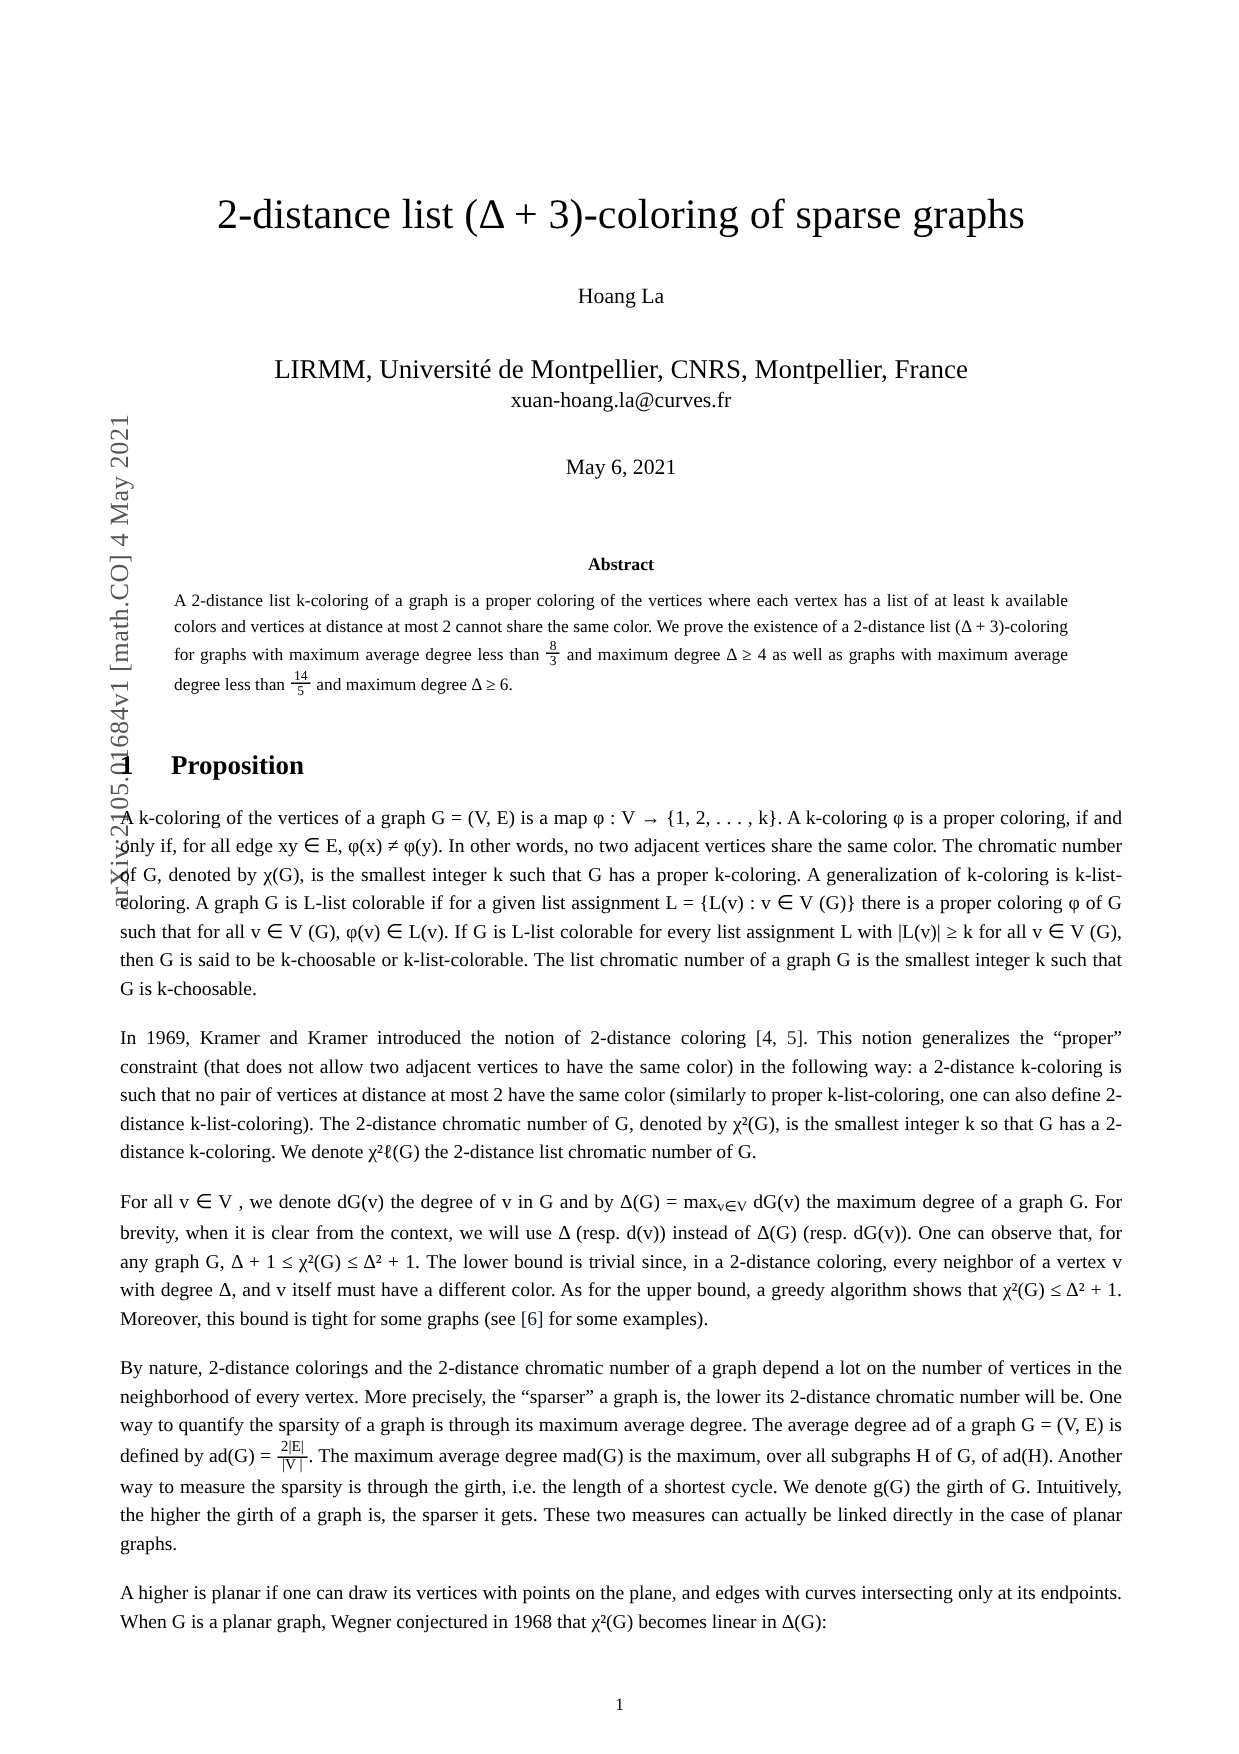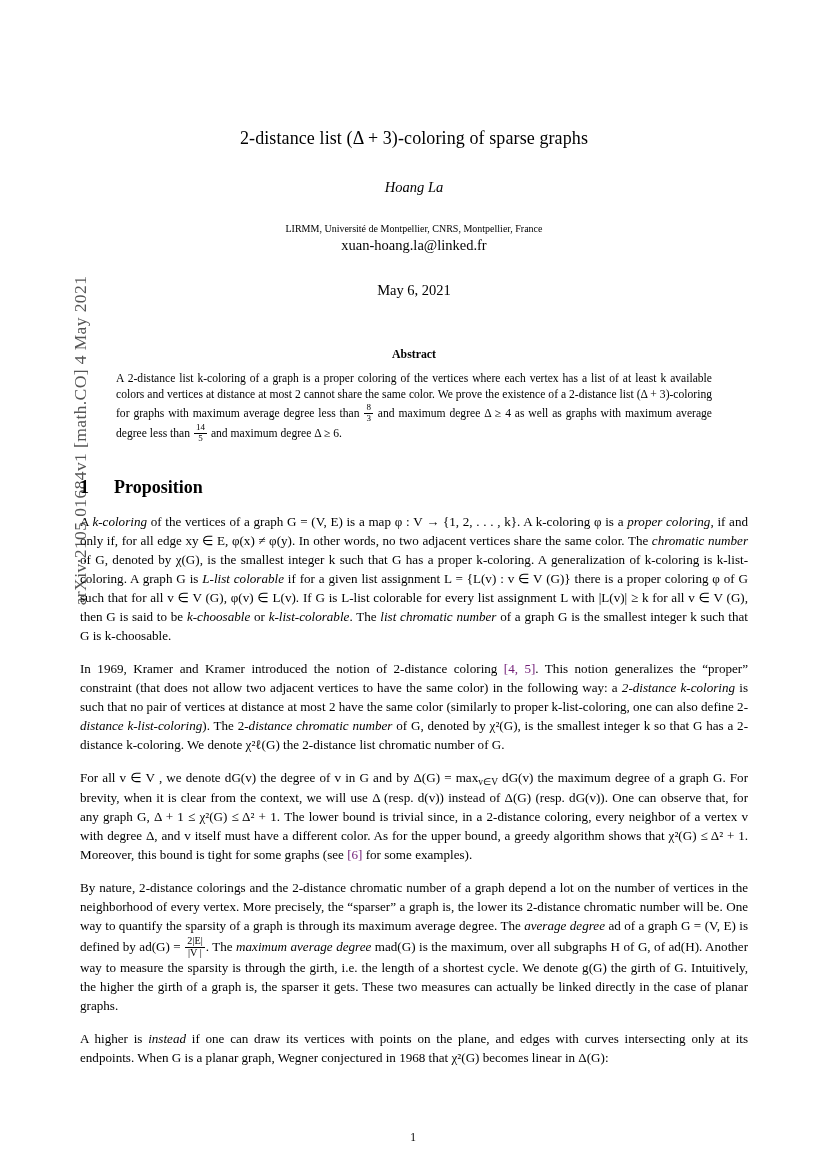--- a/index.html
+++ b/index.html
@@ -36,35 +36,34 @@
     white-space: nowrap;
     text-align: center;
   }
   .content {
     position: absolute;
     left: 80px;
     top: 0;
     width: 668px;
   }
   h1.title {
-    font-size: 18px;
+    font-size: 28px;
     font-weight: normal;
     text-align: center;
     margin: 128px 0 0 0;
     letter-spacing: 0.1px;
   }
   .author {
     text-align: center;
     font-size: 14.5px;
     margin-top: 30px;
-    font-style: italic;
   }
   .affil {
     text-align: center;
-    font-size: 10px;
+    font-size: 18px;
     margin-top: 26px;
     line-height: 1.45;
   }
   .email {
     text-align: center;
     font-size: 14.5px;
   }
   .date {
     text-align: center;
     font-size: 14.5px;
@@ -91,22 +90,22 @@
     display: inline-block;
     width: 34px;
   }
   p.body {
     font-size: 13.1px;
     line-height: 1.45;
     text-align: justify;
     margin: 14px 0 0 0;
   }
   p.body.first { margin-top: 15px; }
-  .it { font-style: italic; }
-  .cite { color: #701a75; }
+  .it { }
+  .cite { color: #0f172a; }
   .prop { font-size: 13.1px; line-height: 1.45; text-align: justify; margin: 16px 0 0 0; }
   .prop b { font-weight: bold; }
   .pagenum {
     position: absolute;
     bottom: 26px;
     left: 0;
     width: 826px;
     text-align: center;
     font-size: 11.5px;
   }
@@ -130,21 +129,21 @@
 
   <div class="arxiv-stamp">arXiv:2105.01684v1  [math.CO]  4 May 2021</div>
 
   <div class="content">
 
     <h1 class="title">2-distance list (Δ + 3)-coloring of sparse graphs</h1>
 
     <div class="author">Hoang La</div>
 
     <div class="affil">LIRMM, Université de Montpellier, CNRS, Montpellier, France</div>
-    <div class="email">xuan-hoang.la@linked.fr</div>
+    <div class="email">xuan-hoang.la@curves.fr</div>
 
     <div class="date">May 6, 2021</div>
 
     <div class="abstract-head">Abstract</div>
     <div class="abstract-body">
       <span>A 2-distance list k-coloring of a graph is a proper coloring of the vertices where each vertex has a list of at least k available colors and vertices at distance at most 2 cannot share the same color. We prove the existence of a 2-distance list (Δ + 3)-coloring for graphs with maximum average degree less than </span><span class="frac"><span class="num">8</span><span class="den">3</span></span><span> and maximum degree Δ ≥ 4 as well as graphs with maximum average degree less than </span><span class="frac"><span class="num">14</span><span class="den">5</span></span><span> and maximum degree Δ ≥ 6.</span>
     </div>
 
     <h2 class="section">
       <span class="secnum">1</span><span>Proposition</span>
@@ -161,19 +160,19 @@
     <p class="body">
       <span>For all v ∈ V , we denote dG(v) the degree of v in G and by Δ(G) = max</span><span class="sub">v∈V</span><span> dG(v) the maximum degree of a graph G. For brevity, when it is clear from the context, we will use Δ (resp. d(v)) instead of Δ(G) (resp. dG(v)). One can observe that, for any graph G, Δ + 1 ≤ χ²(G) ≤ Δ² + 1. The lower bound is trivial since, in a 2-distance coloring, every neighbor of a vertex v with degree Δ, and v itself must have a different color. As for the upper bound, a greedy algorithm shows that χ²(G) ≤ Δ² + 1. Moreover, this bound is tight for some graphs (see </span><a class="cite" href="#" style="text-decoration:none;">[6]</a><span> for some examples).</span>
     </p>
 
     <p class="body">
       <span>By nature, 2-distance colorings and the 2-distance chromatic number of a graph depend a lot on the number of vertices in the neighborhood of every vertex. More precisely, the “sparser” a graph is, the lower its 2-distance chromatic number will be. One way to quantify the sparsity of a graph is through its maximum average degree. The </span><span class="it">average degree</span><span> ad of a graph G = (V, E) is defined by ad(G) = </span><span class="frac"><span class="num">2|E|</span><span class="den">|V |</span></span><span>. The </span><span class="it">maximum average degree</span><span> mad(G) is the maximum, over all subgraphs H of G, of ad(H). Another way to measure the sparsity is through the girth, i.e. the length of a shortest cycle. We denote g(G) the girth of G. Intuitively, the higher the girth of a graph is, the sparser it gets. These two measures can actually be linked directly in the case of planar graphs.</span>
     </p>
 
 
     <p class="body">
-      <span>A higher is </span><span class="it">instead</span><span> if one can draw its vertices with points on the plane, and edges with curves intersecting only at its endpoints. When G is a planar graph, Wegner conjectured in 1968 that χ²(G) becomes linear in Δ(G):</span>
+      <span>A higher is </span><span class="it">planar</span><span> if one can draw its vertices with points on the plane, and edges with curves intersecting only at its endpoints. When G is a planar graph, Wegner conjectured in 1968 that χ²(G) becomes linear in Δ(G):</span>
     </p>
 
   </div>
 
   <div class="pagenum">1</div>
 </div>
 
 </body></html>

